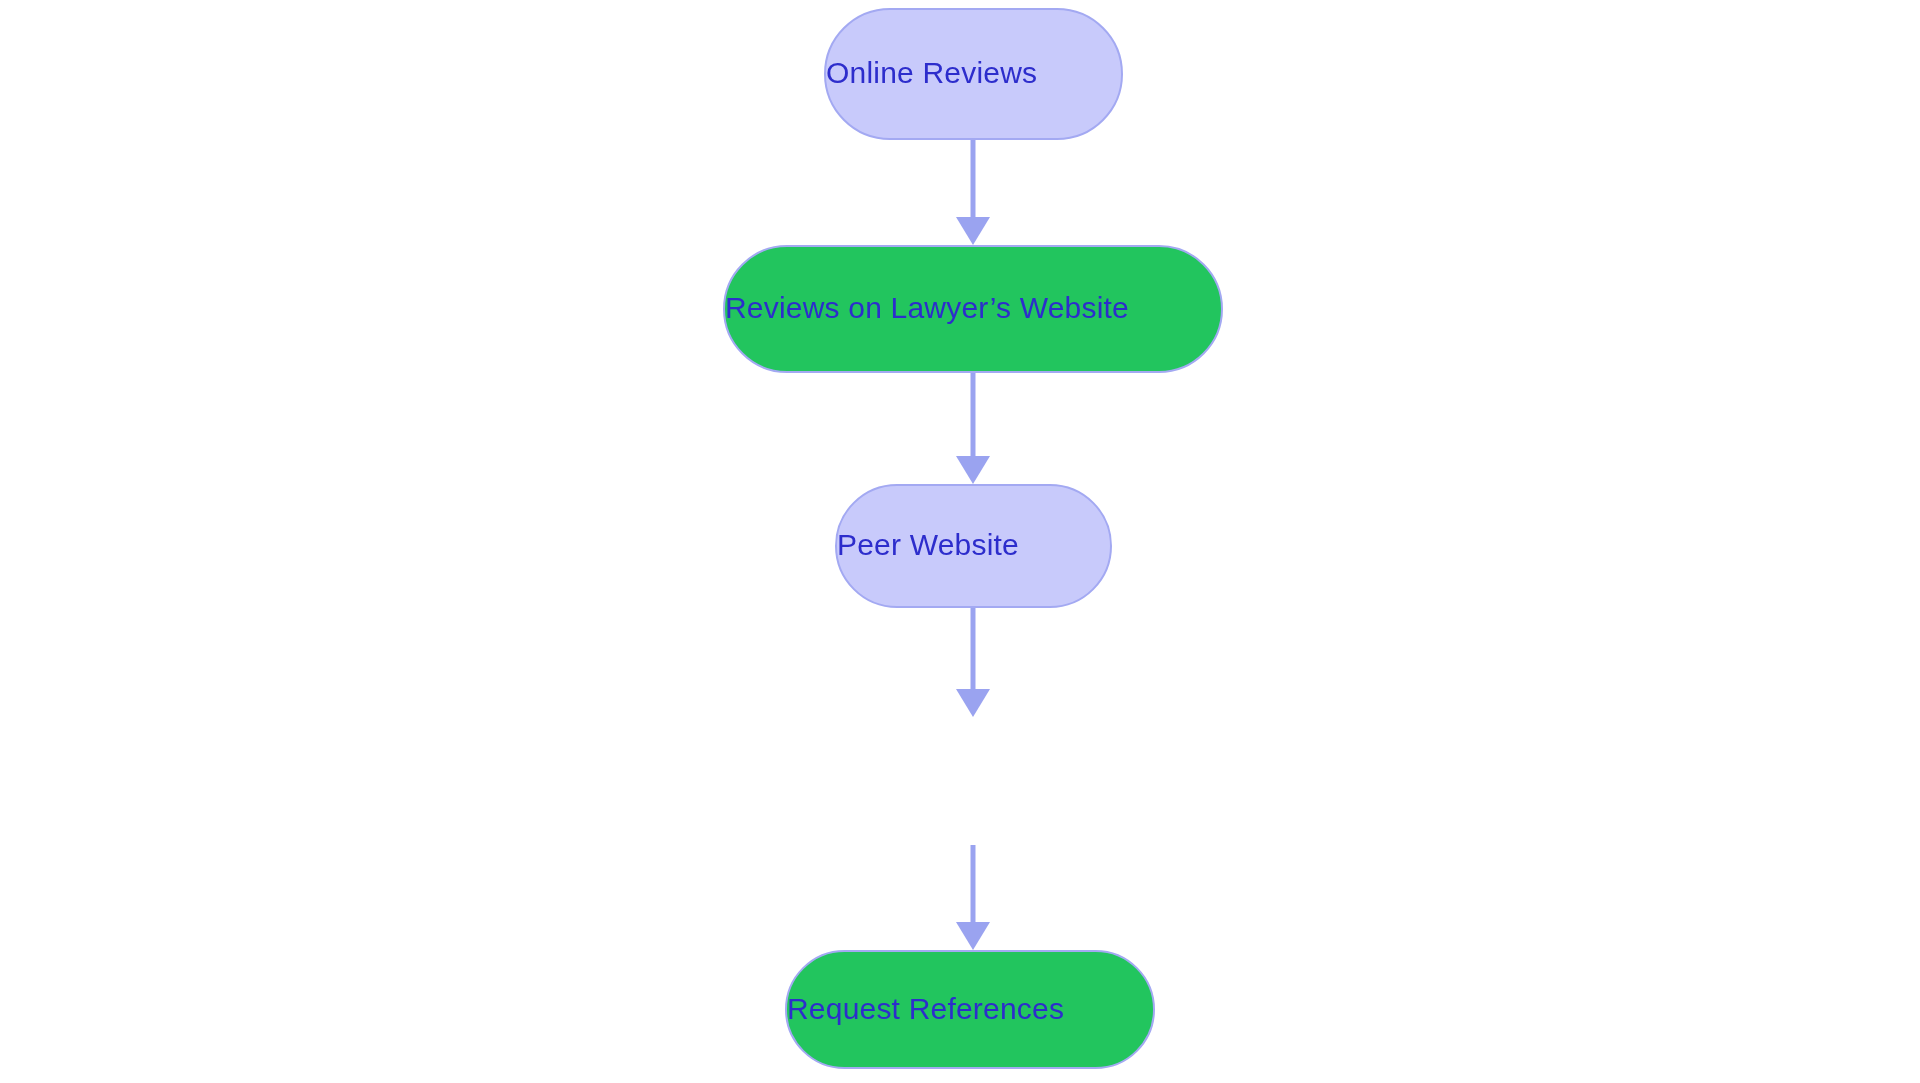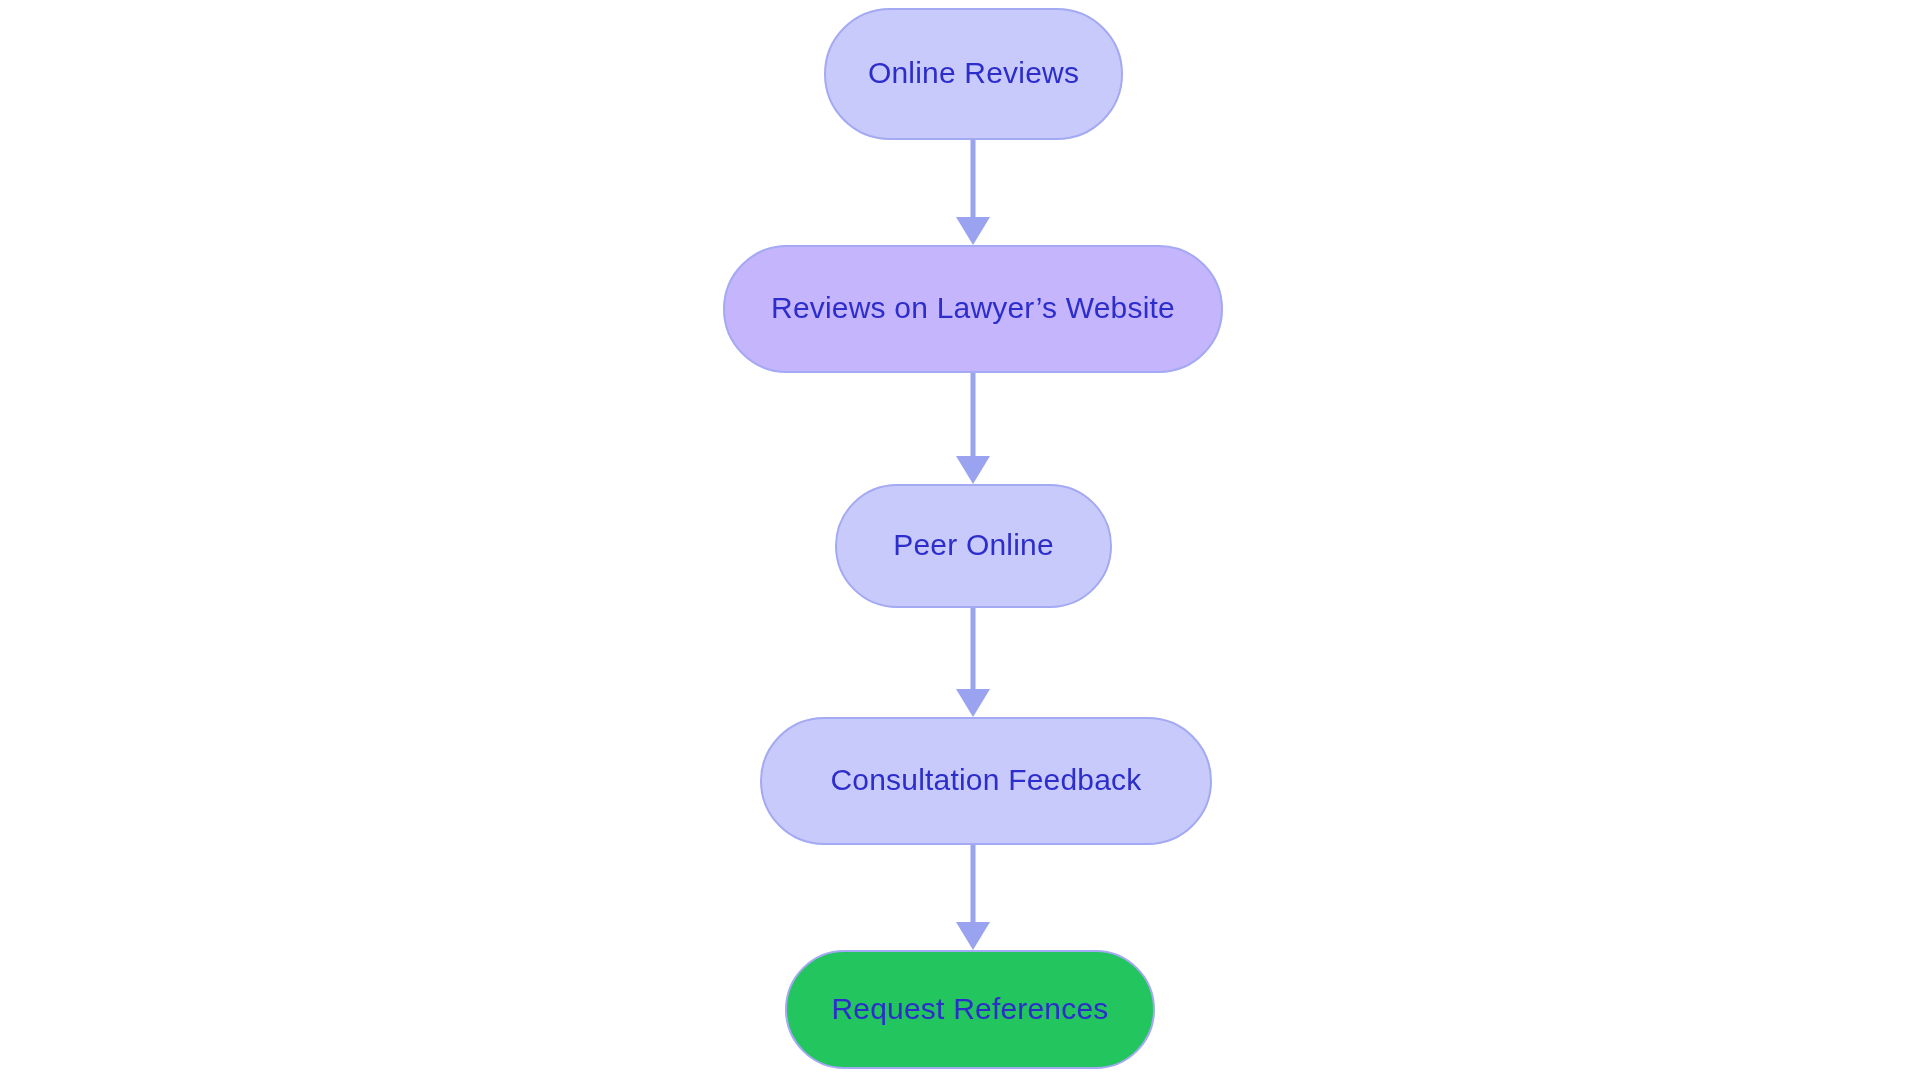--- a/index.html
+++ b/index.html
@@ -24,21 +24,20 @@
     left: 0;
     top: 0;
     width: 1920px;
     height: 1083px;
   }
   .node {
     position: absolute;
     box-sizing: border-box;
     display: flex;
     align-items: center;
-    justify-content: center;
     background: #c8cafb;
     border: 2px solid #a3a9f2;
     border-radius: 999px;
     color: #2d2dcc;
     font-family: "Liberation Sans", sans-serif;
     font-size: 30px;
     font-weight: 400;
     letter-spacing: 0.2px;
     white-space: nowrap;
     z-index: 2;
@@ -64,29 +63,26 @@
         <polygon points="956,689 990,689 973,717" fill="#9aa3f0"></polygon>
         <line x1="973" y1="845" x2="973" y2="922" stroke="#9aa3f0" stroke-width="5"></line>
         <polygon points="956,922 990,922 973,950" fill="#9aa3f0"></polygon>
       </g>
   </svg>
 
   <div class="node" id="node-0" style="left: 824px; top: 8px; width: 299px; height: 132px; background: rgb(200, 202, 251); border-color: rgb(163, 169, 242); color: rgb(45, 45, 204); font-size: 30px;">
     <span class="node-label">Online Reviews</span>
   </div>
 
-  <div class="node" id="node-1" style="left: 723px; top: 245px; width: 500px; height: 128px; background: #c4b5fd; border-color: rgb(163, 169, 242); color: rgb(45, 45, 204); font-size: 30px;">
+  <div class="node" id="node-1" style="left: 723px; top: 245px; width: 500px; height: 128px; background: #22c55e; border-color: rgb(163, 169, 242); color: rgb(45, 45, 204); font-size: 30px;">
     <span class="node-label">Reviews on Lawyer’s Website</span>
   </div>
 
   <div class="node" id="node-2" style="left: 835px; top: 484px; width: 277px; height: 124px; background: rgb(200, 202, 251); border-color: rgb(163, 169, 242); color: rgb(45, 45, 204); font-size: 30px;">
-    <span class="node-label">Peer Online</span>
+    <span class="node-label">Peer Website</span>
   </div>
 
-  <div class="node" id="node-3" style="left: 760px; top: 717px; width: 452px; height: 128px; background: rgb(200, 202, 251); border-color: rgb(163, 169, 242); color: rgb(45, 45, 204); font-size: 30px;">
-    <span class="node-label">Consultation Feedback</span>
-  </div>
 
   <div class="node" id="node-4" style="left: 785px; top: 950px; width: 370px; height: 119px; background: #22c55e; border-color: rgb(163, 169, 242); color: rgb(45, 45, 204); font-size: 30px;">
     <span class="node-label">Request References</span>
   </div>
 
 </div>
 
 </body></html>

